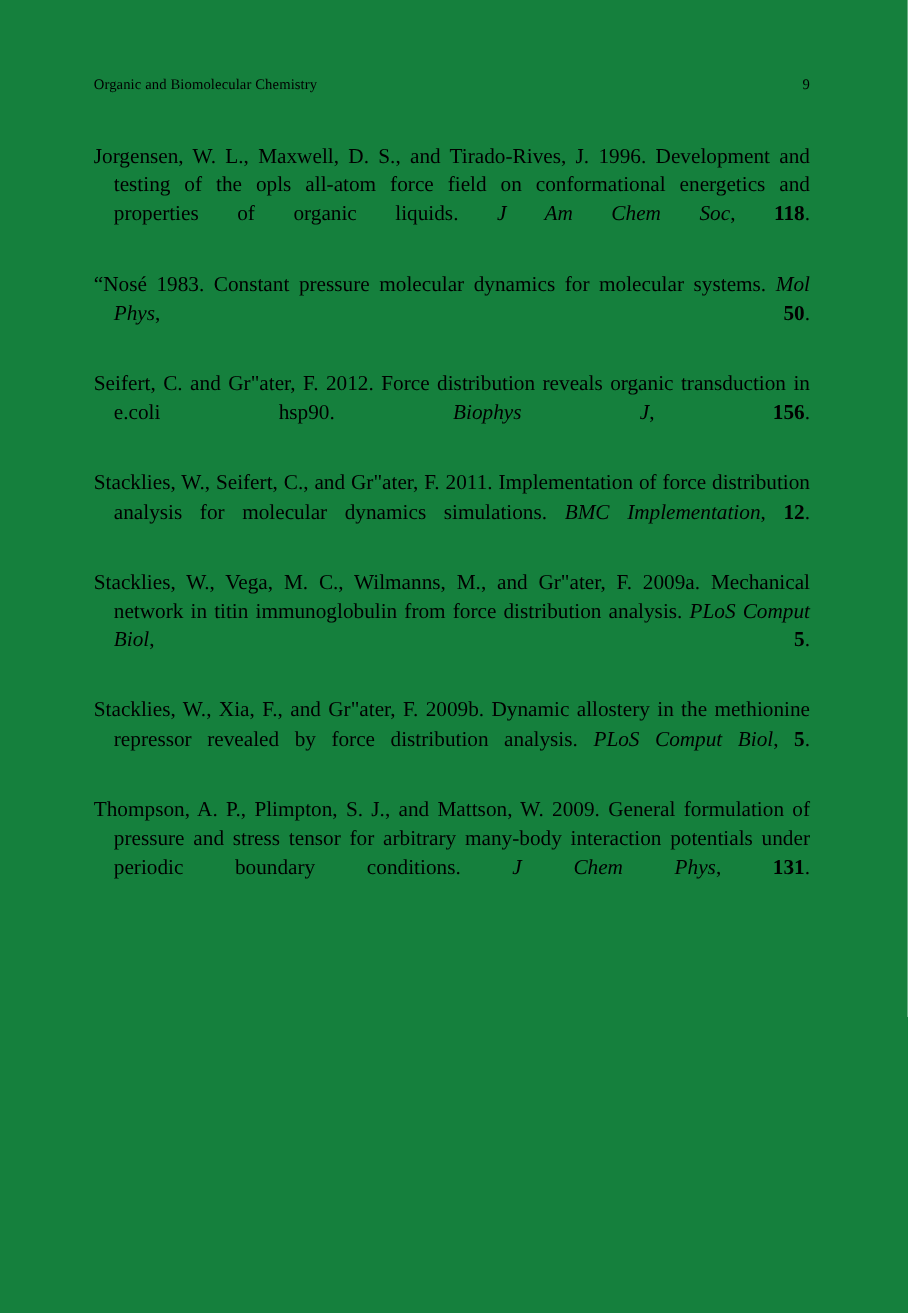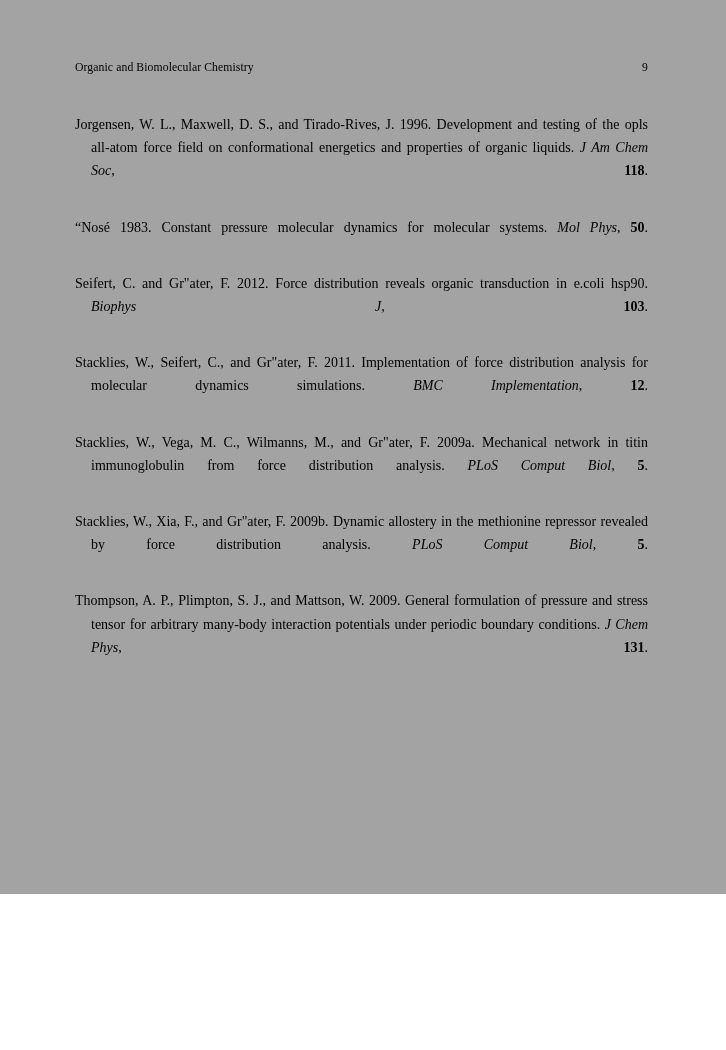--- a/index.html
+++ b/index.html
@@ -14,22 +14,22 @@
     font-family: "Liberation Serif", "DejaVu Serif", serif;
     color: #000000;
     overflow: hidden;
   }
 
   .page {
     position: absolute;
     left: 0;
     top: 0;
     width: 726px;
-    height: 894px;
-    background: #a3a3a3;
+    height: 1050px;
+    background: #15803d;
   }
 
   
   .running-head {
     position: absolute;
     left: 75px;
     top: 62px;
     width: 573px;
     display: flex;
     align-items: baseline;
@@ -47,21 +47,21 @@
 
   
   .biblio {
     position: absolute;
     left: 75px;
     top: 113px;
     width: 573px;
   }
 
   .bib-entry {
-    font-size: 14px;
+    font-size: 17px;
     line-height: 23.2px;
     text-align: justify;
     text-justify: inter-word;
     margin: 0 0 9.8px 0;
     padding-left: 16px;
     text-indent: -16px;
     hyphens: none;
     -webkit-hyphens: none;
     word-spacing: 0.02em;
   }
@@ -89,20 +89,20 @@
 <div class="page">
 
   <div class="running-head">
     <span class="head-title">Organic and Biomolecular Chemistry</span>
     <span class="head-pageno">9</span>
   </div>
 
   <div class="biblio">
       <p class="bib-entry"><span>Jorgensen, W. L., Maxwell, D. S., and Tirado-Rives, J. 1996.</span>  <span>Development and testing of the opls all-atom force field on conformational energetics and properties of organic liquids.</span> <i class="it">J Am Chem Soc</i><span>,</span> <b class="bd">118</b><span>.</span></p>
       <p class="bib-entry"><span>“Nosé 1983.</span>  <span>Constant pressure molecular dynamics for molecular systems.</span> <i class="it">Mol Phys</i><span>,</span> <b class="bd">50</b><span>.</span></p>
-      <p class="bib-entry"><span>Seifert, C. and Gr"ater, F. 2012.</span>  <span>Force distribution reveals organic transduction in e.coli hsp90.</span> <i class="it">Biophys J</i><span>,</span> <b class="bd">103</b><span>.</span></p>
+      <p class="bib-entry"><span>Seifert, C. and Gr"ater, F. 2012.</span>  <span>Force distribution reveals organic transduction in e.coli hsp90.</span> <i class="it">Biophys J</i><span>,</span> <b class="bd">156</b><span>.</span></p>
       <p class="bib-entry"><span>Stacklies, W., Seifert, C., and Gr"ater, F. 2011.</span>  <span>Implementation of force distribution analysis for molecular dynamics simulations.</span> <i class="it">BMC Implementation</i><span>,</span> <b class="bd">12</b><span>.</span></p>
       <p class="bib-entry"><span>Stacklies, W., Vega, M. C., Wilmanns, M., and Gr"ater, F. 2009a.</span>  <span>Mechanical network in titin immunoglobulin from force distribution analysis.</span> <i class="it">PLoS Comput Biol</i><span>,</span> <b class="bd">5</b><span>.</span></p>
       <p class="bib-entry"><span>Stacklies, W., Xia, F., and Gr"ater, F. 2009b.</span>  <span>Dynamic allostery in the methionine repressor revealed by force distribution analysis.</span> <i class="it">PLoS Comput Biol</i><span>,</span> <b class="bd">5</b><span>.</span></p>
       <p class="bib-entry"><span>Thompson, A. P., Plimpton, S. J., and Mattson, W. 2009.</span>  <span>General formulation of pressure and stress tensor for arbitrary many-body interaction potentials under periodic boundary conditions.</span> <i class="it">J Chem Phys</i><span>,</span> <b class="bd">131</b><span>.</span></p>
     </div>
 
 </div>
 
 </body></html>

